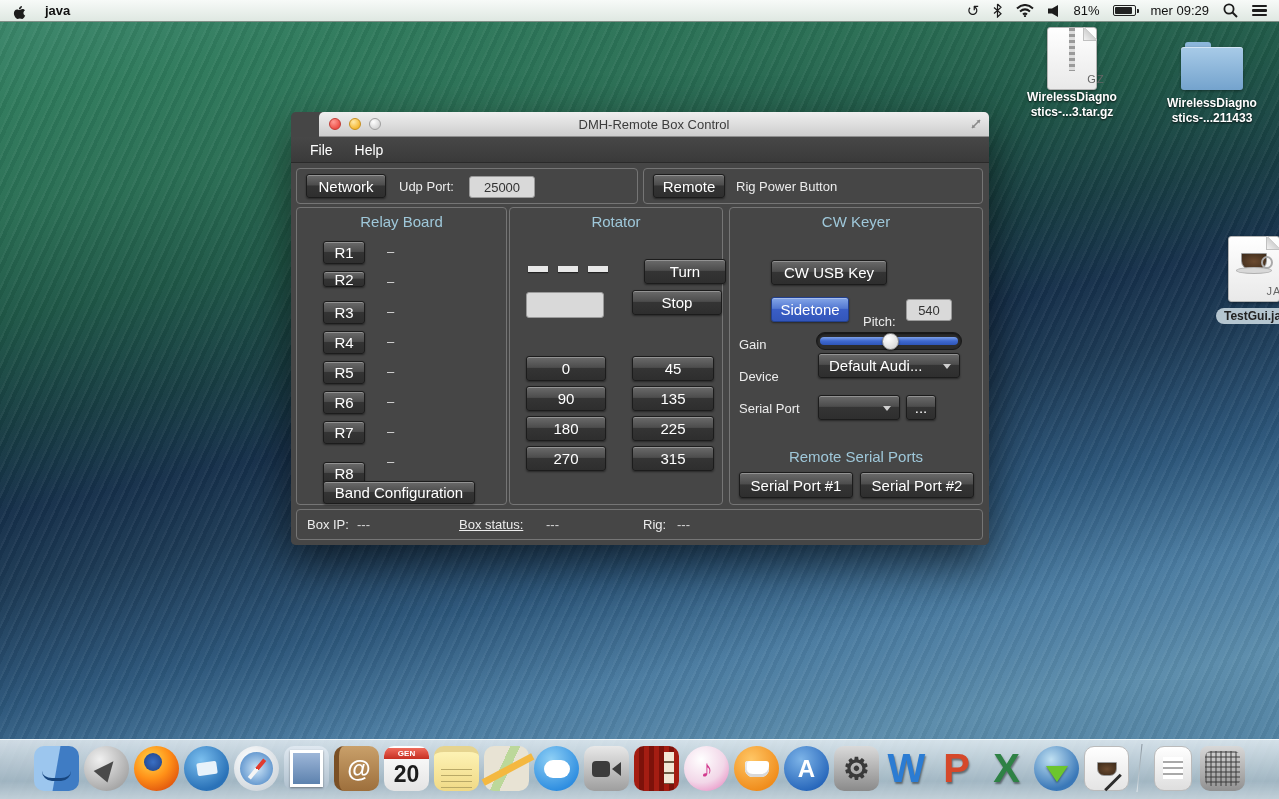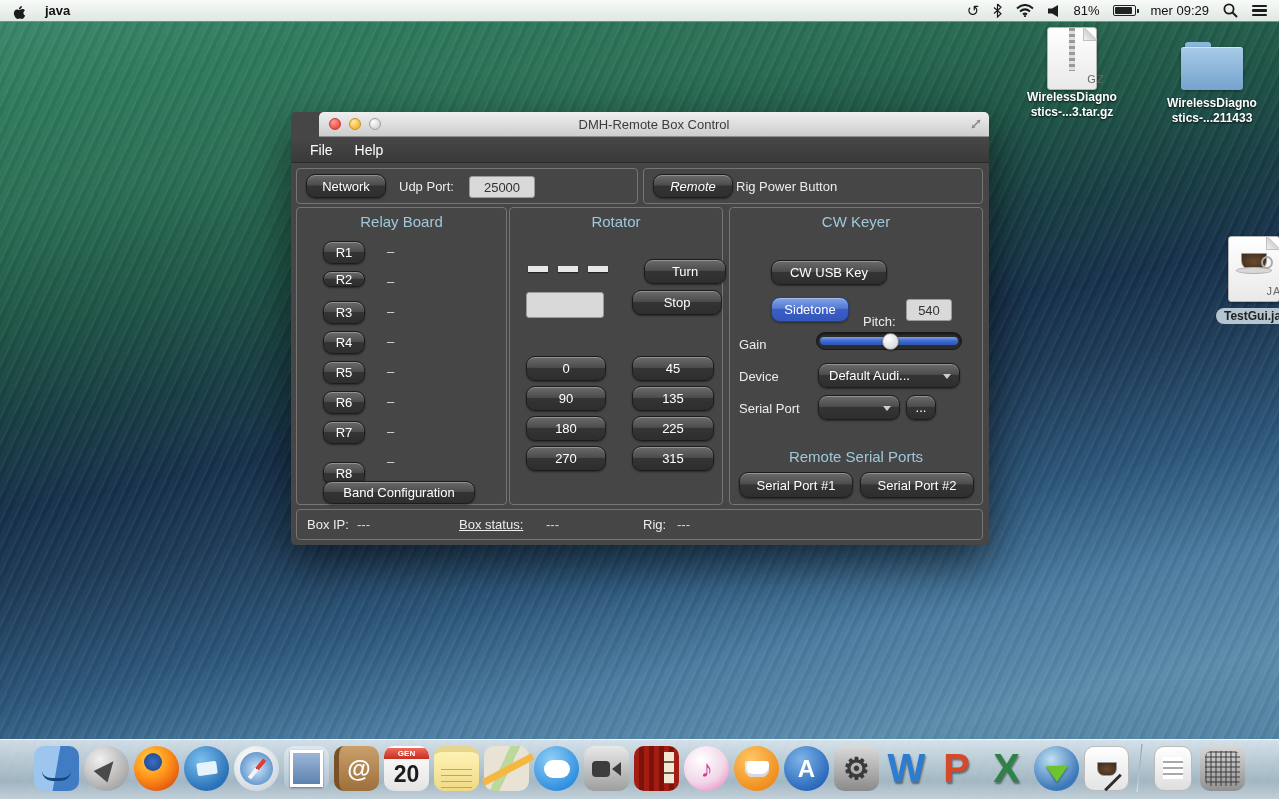--- a/index.html
+++ b/index.html
@@ -96,21 +96,21 @@
     color:#fff; font-size:14px; gap:4px; padding-left:10px; }
   .jmenu-item { padding:2px 9px; border-radius:3px; }
   .content { position:relative; height:382px; background:#464646;
     border-radius:0 0 5px 5px; color:#eee; font-size:13px; }
   .gbox { position:absolute; border:1px solid #757575; border-radius:4px; }
   .panel-title { position:absolute; top:5px; left:0; right:0; text-align:center;
     color:#9fc8da; font-size:15px; }
 
   .jbtn { display:inline-flex; align-items:center; justify-content:center;
     background:linear-gradient(#6b6b6b 0%, #4d4d4d 45%, #343434 50%, #2e2e2e 100%);
-    border:1px solid #1c1c1c; border-radius:9px; color:#fff; font-size:13px;
+    border:1px solid #1c1c1c; border-radius:3px; color:#fff; font-size:15px;
     font-family:"Liberation Sans", sans-serif;
     box-shadow:inset 0 1px 0 rgba(255,255,255,.28), 0 1px 2px rgba(0,0,0,.45);
     cursor:default; position:absolute; }
   .jbtn.blue { background:linear-gradient(#84a6e8 0%, #5479d2 45%, #3a5ec6 50%, #3356ba 100%);
     border-color:#22408f; }
   .jfield { position:absolute; background:#d9d9d9; border:1px solid #9a9a9a;
     border-radius:3px; color:#333; display:flex; align-items:center;
     justify-content:center; font-size:13px; }
   .jlabel { position:absolute; color:#ececec; white-space:nowrap; }
   .combo-arrow { width:0; height:0; border-left:4px solid transparent;
@@ -339,21 +339,21 @@
 
   <div class="content">
 
     <div class="gbox" style="left:5px; top:5px; width:342px; height:36px;">
       <button class="jbtn" style="left:9px; top:5px; width:80px; height:24px;">Network</button>
       <span class="jlabel" style="left:102px; top:10px;">Udp Port:</span>
       <span class="jfield" style="left:172px; top:7px; width:66px; height:22px;">25000</span>
     </div>
 
     <div class="gbox" style="left:352px; top:5px; width:340px; height:36px;">
-      <button class="jbtn" style="left:9px; top:5px; width:80px; height:24px;font-style:italic;">Remote</button>
+      <button class="jbtn" style="left:9px; top:5px; width:72px; height:24px;">Remote</button>
       <span class="jlabel" style="left:92px; top:10px;">Rig Power Button</span>
     </div>
 
     <div class="gbox" style="left:5px; top:44px; width:211px; height:298px;">
       <span class="panel-title">Relay Board</span>
 
       <div class="relay-row" style="top:33px;">
           <button class="jbtn" style="left:26px; width:42px; height:23px;">R1</button>
           <span class="relay-dash">–</span>
         </div>
@@ -421,21 +421,21 @@
       <span class="jlabel" style="left:133px; top:94px;margin-top:12px;">Pitch:</span>
       <span class="jfield" style="left:176px; top:91px; width:46px; height:22px;">540</span>
 
       <span class="jlabel" style="left:9px; top:129px;">Gain</span>
       <div class="slider-track" style="left:86px; top:124px; width:146px; height:18px;">
         <div class="slider-fill"></div>
         <div class="slider-thumb" style="left: 51%;"></div>
       </div>
 
       <span class="jlabel" style="left:9px; top:161px;">Device</span>
-      <button class="jbtn" style="left:88px; top:155px; width:142px; height:25px; justify-content:flex-start; padding-left:10px;">
+      <button class="jbtn" style="left:88px; top:145px; width:142px; height:25px; justify-content:flex-start; padding-left:10px;">
         <span>Default Audi...</span>
         <span class="combo-arrow"></span>
       </button>
 
       <span class="jlabel" style="left:9px; top:193px;">Serial Port</span>
       <button class="jbtn" style="left:88px; top:187px; width:82px; height:25px;">
         <span></span>
         <span class="combo-arrow"></span>
       </button>
       <button class="jbtn" style="left:176px; top:187px; width:30px; height:25px;">...</button>

